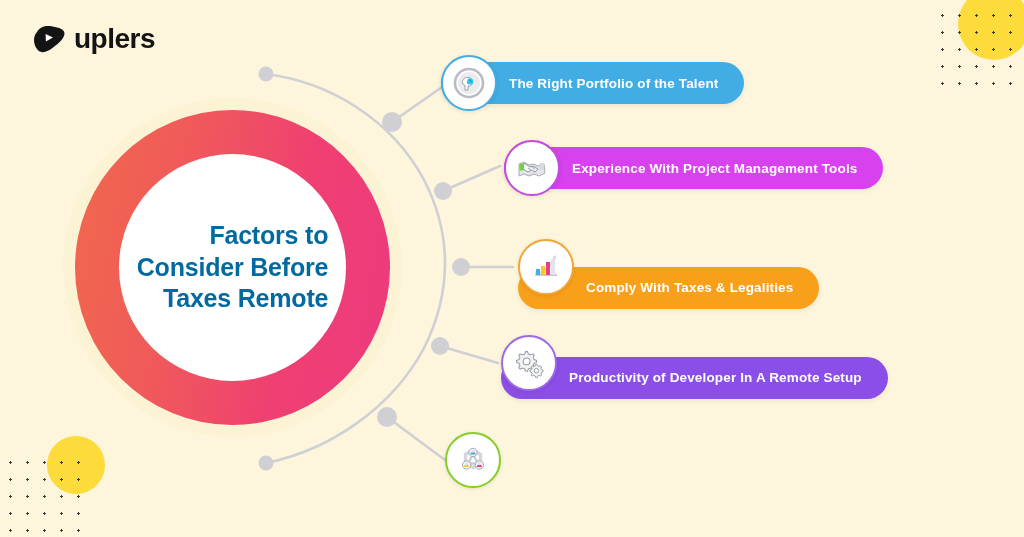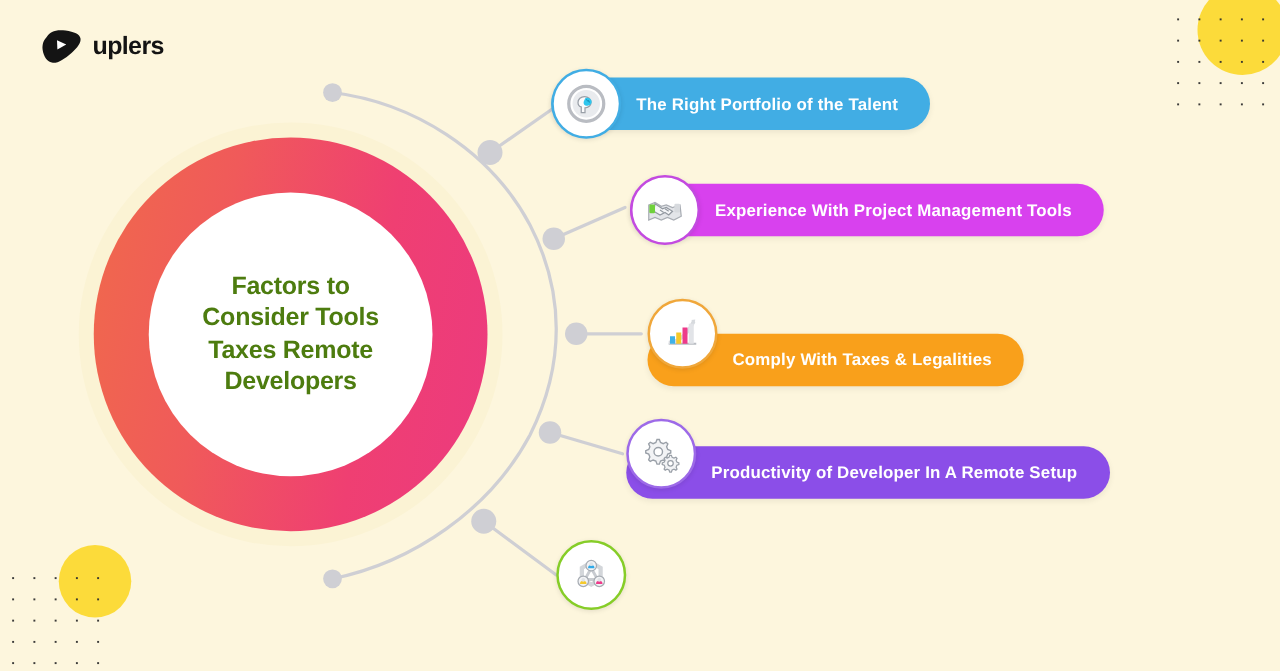--- a/index.html
+++ b/index.html
@@ -40,22 +40,22 @@
   .center-ring {
     position:absolute; inset:0; border-radius:50%;
     background:linear-gradient(100deg,#f0694c 0%, #f05a5a 32%, #ef3f72 68%, #ec3a7f 100%);
   }
   .center-inner {
     position:absolute; inset:44px; border-radius:50%;
     background:#ffffff;
     display:flex; align-items:center; justify-content:center;
   }
   .center-title {
-    font-size:20px; font-weight:bold; line-height:1.27;
-    color:#4d7c0f; text-align:center; letter-spacing:-.2px;
+    font-size:25px; font-weight:bold; line-height:1.27;
+    color:#0369a1; text-align:right; letter-spacing:-.2px;
     padding:0 6px;
   }
 
   
   .item { position:absolute; display:flex; align-items:center; height:56px; }
   .pill {
     height:42px; border-radius:21px; display:flex; align-items:center;
     color:#ffffff; font-size:13.5px; font-weight:bold; letter-spacing:.15px;
     padding-left:68px; padding-right:26px; white-space:nowrap;
     box-shadow:0 2px 5px rgba(0,0,0,0.07);
@@ -64,21 +64,21 @@
     position:absolute; left:0; top:0; width:56px; height:56px; border-radius:50%;
     background:#ffffff; display:flex; align-items:center; justify-content:center;
     border:2px solid #cfcfcf; z-index:3;
     box-shadow:0 1px 4px rgba(0,0,0,0.10);
   }
   .badge svg { display:block; }
 
   
   .logo { position:absolute; left:33px; top:23px; display:flex; align-items:center; gap:9px; }
   .logo-mark { width:32px; height:29px; }
-  .logo-text { font-size:20px; font-weight:bold; color:#141414; letter-spacing:-.5px; }
+  .logo-text { font-size:28px; font-weight:bold; color:#141414; letter-spacing:-.5px; }
 </style>
 </head>
 <body>
 
 <div class="stage">
 
   <div class="yellow-blob blob-tr"></div>
   <div class="dotgrid dots-tr"></div>
   <div class="yellow-blob blob-bl"></div>
   <div class="dotgrid dots-bl"></div>
@@ -116,23 +116,22 @@
       <circle cx="266" cy="463" r="7.5"></circle>
     </g>
   </svg>
 
   <div class="center-wrap">
     <div class="center-halo"></div>
     <div class="center-ring">
       <div class="center-inner">
         <div class="center-title">
           <div>Factors to</div>
-          <div>Consider Tools</div>
+          <div>Consider Before</div>
           <div>Taxes Remote</div>
-          <div>Developers</div>
         </div>
       </div>
     </div>
   </div>
 
   <div class="item" style="left:441px; top:55px;">
     <div class="pill" style="background:#41ade4;">
       <span>The Right Portfolio of the Talent</span>
     </div>
     <div class="badge" style="border-color:#41ade4;">

